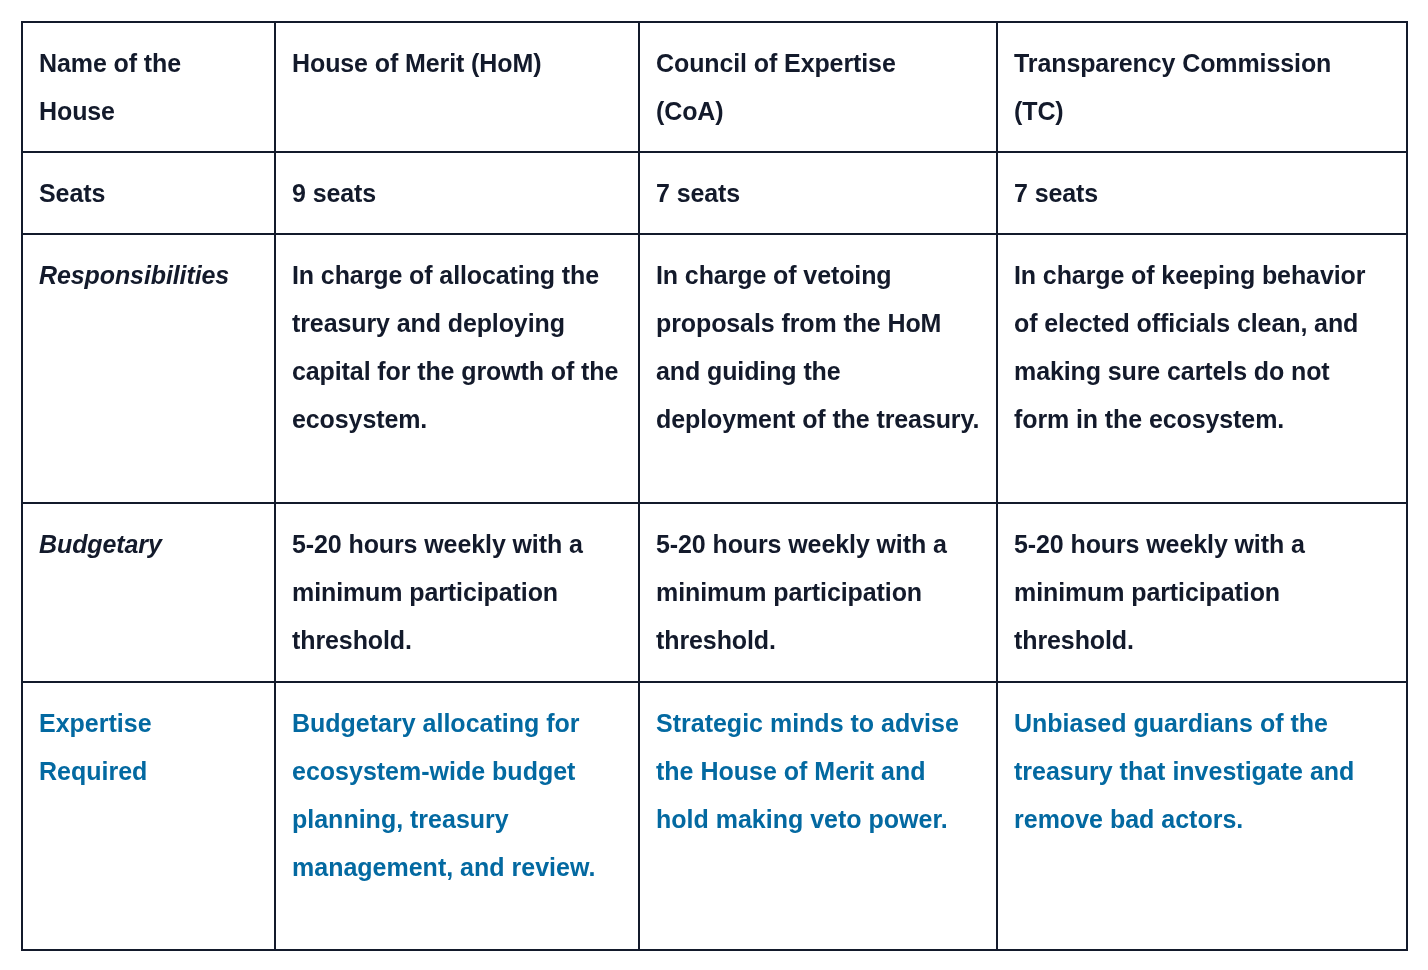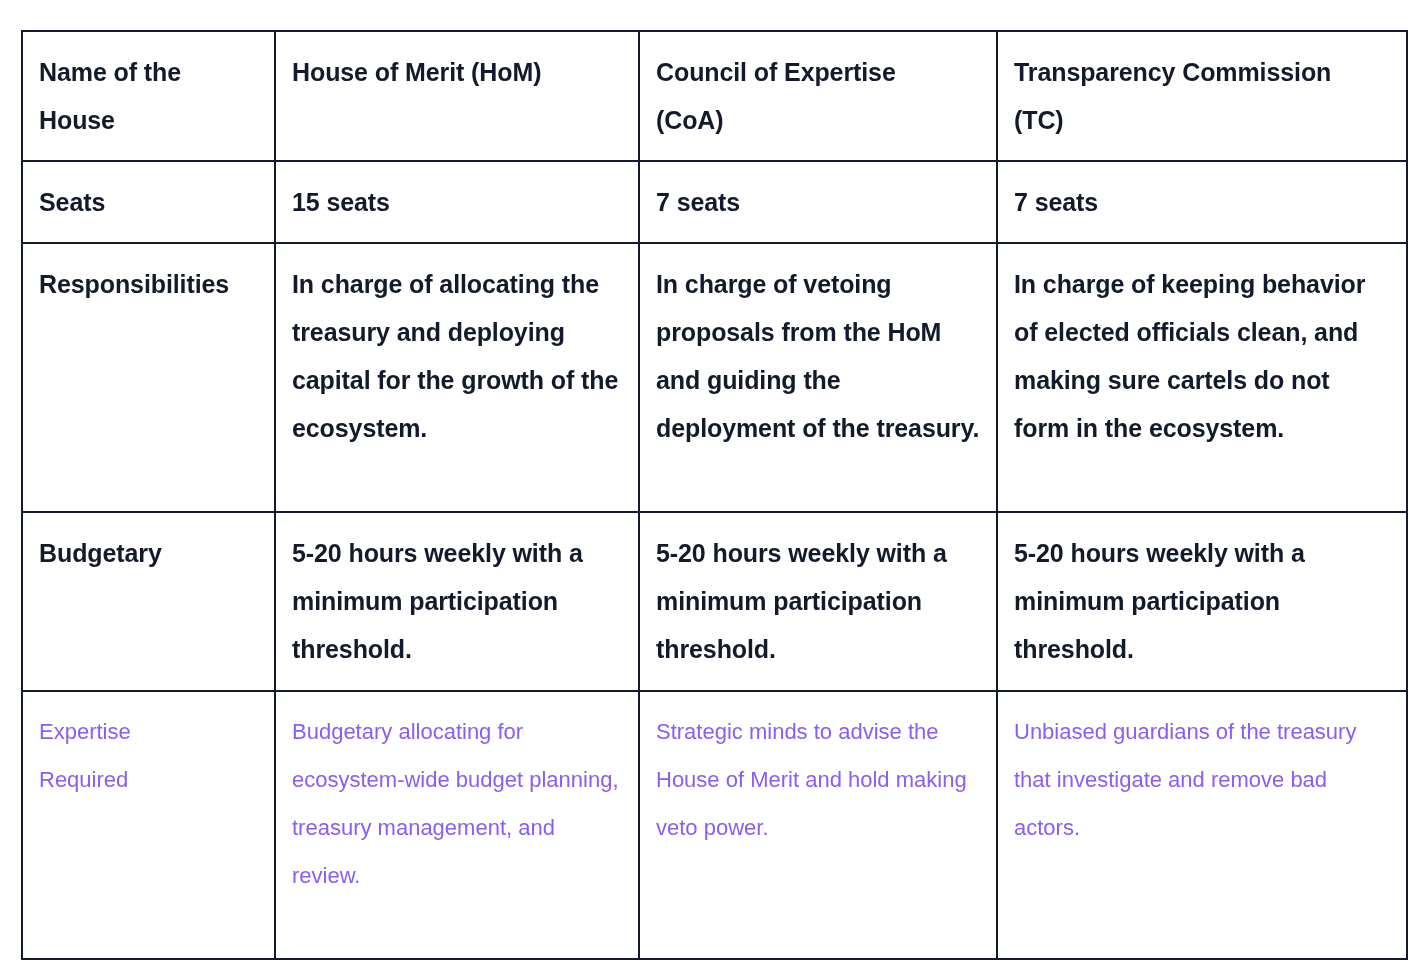--- a/index.html
+++ b/index.html
@@ -10,21 +10,21 @@
   body {
     width: 1428px;
     height: 970px;
     font-family: "Liberation Sans", sans-serif;
     -webkit-font-smoothing: antialiased;
   }
 
   .table-wrap {
     position: absolute;
     left: 21px;
-    top: 30px;
+    top: 21px;
     width: 1385px;
     height: 923px;
     box-sizing: border-box;
   }
 
   table.gov-table {
     border-collapse: collapse;
     table-layout: fixed;
     width: 1385px;
     height: 923px;
@@ -50,35 +50,36 @@
     font-weight: 700;
     font-size: 25px;
     line-height: 48px;
     letter-spacing: -0.1px;
   }
 
   
   td.label-bottom {
     vertical-align: bottom;
     padding-bottom: 18px;
+    font-style: italic;
   }
 
   
   .row-commitment td {
     border-bottom: 5px solid #000000;
   }
   .row-expertise td {
     border-top: 5px solid #000000;
   }
 
   
   .row-plain td {
-    color: #8b5cf6;
-    font-weight: 400;
-    font-size: 22px;
+    color: #0369a1;
+    font-weight: 700;
+    font-size: 25px;
     line-height: 48px;
     letter-spacing: 0px;
     vertical-align: top;
   }
 
   .cell-text {
     display: block;
     white-space: pre-line;
   }
 
@@ -118,21 +119,21 @@
           <span class="cell-text">Transparency Commission
 (TC)</span>
         </td>
       </tr>
 
       <tr class="row-bold row-seats">
         <td>
           <span class="cell-text">Seats</span>
         </td>
         <td>
-          <span class="cell-text">15 seats</span>
+          <span class="cell-text">9 seats</span>
         </td>
         <td>
           <span class="cell-text">7 seats</span>
         </td>
         <td>
           <span class="cell-text">7 seats</span>
         </td>
       </tr>
 
       <tr class="row-bold row-resp">

